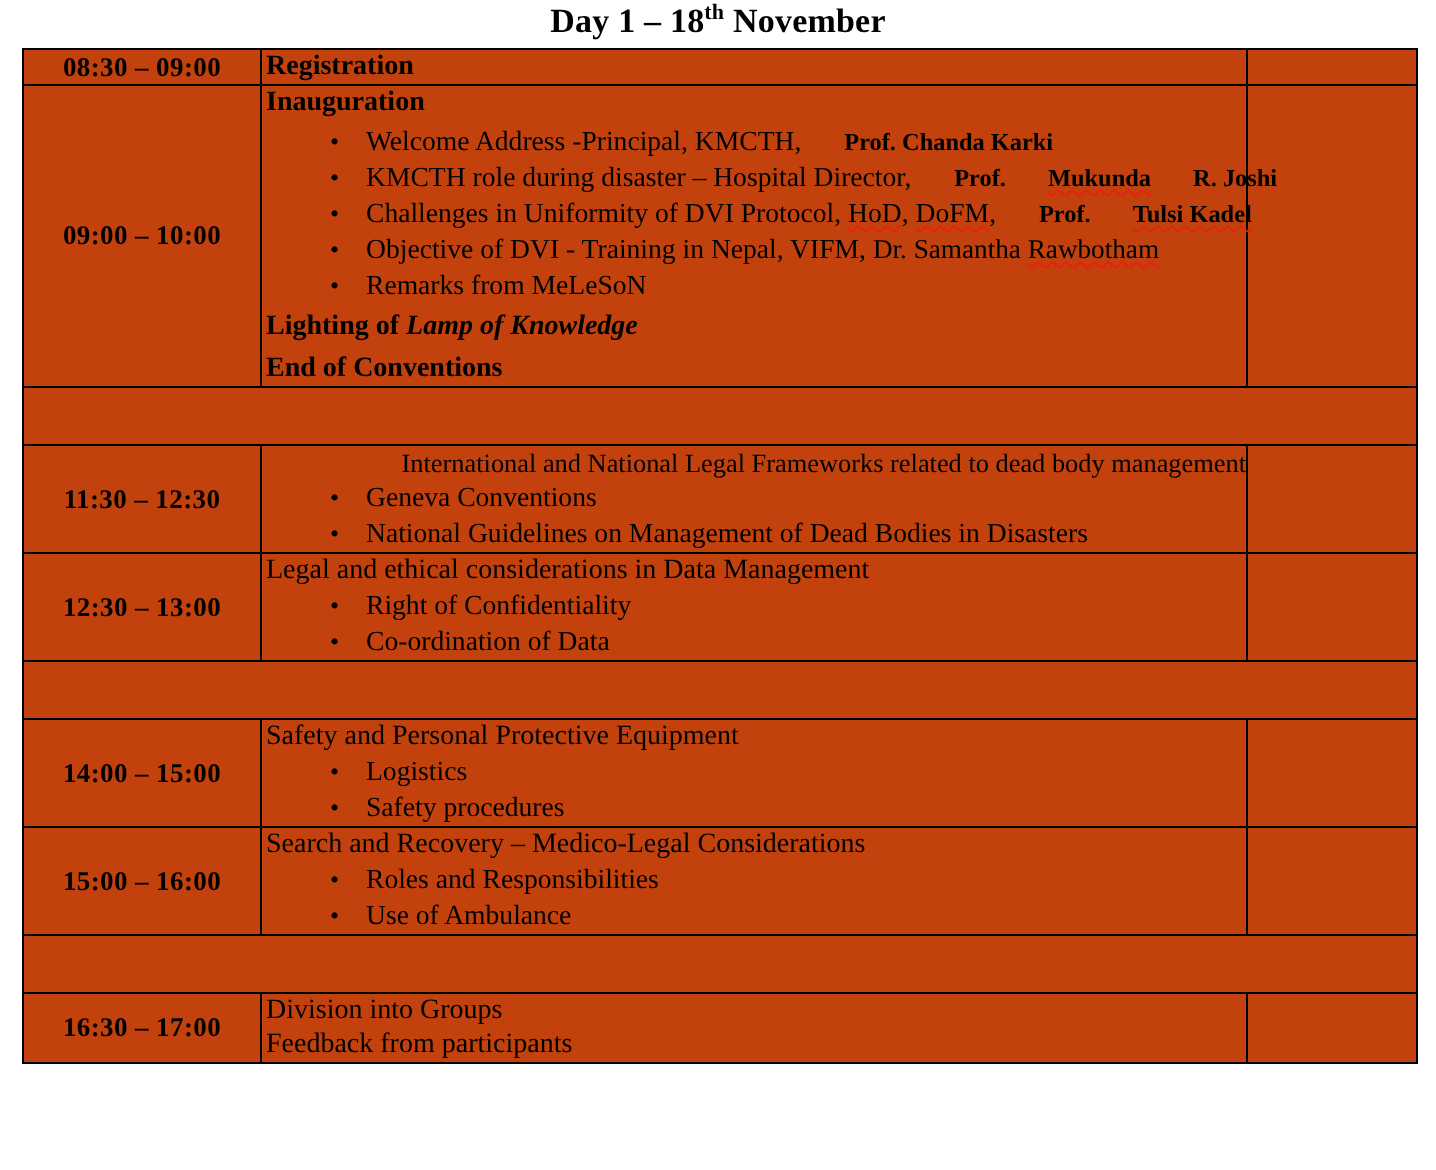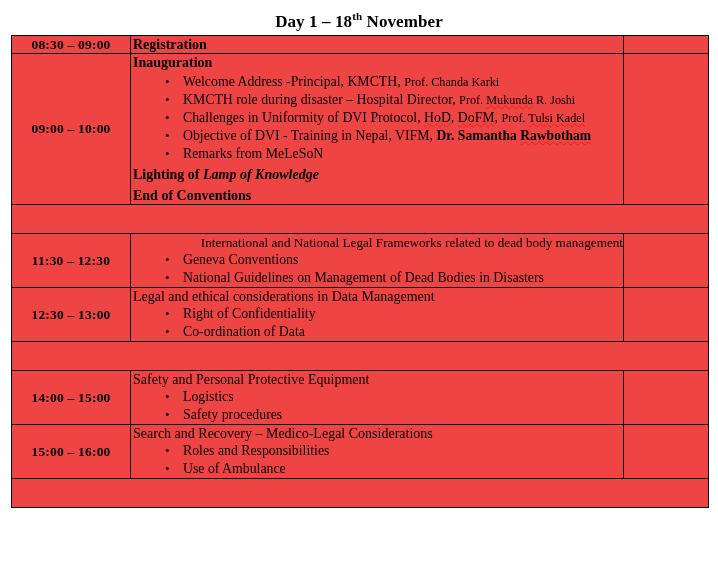--- a/index.html
+++ b/index.html
@@ -18,41 +18,41 @@
     position: relative;
     width: 718px;
     height: 585px;
     background: #ffffff;
   }
   .doc-title {
     text-align: center;
     font-weight: bold;
     font-size: 17px;
     line-height: 20px;
-    padding-top: 12px;
+    padding-top: 1px;
     padding-bottom: 3px;
     letter-spacing: 0.1px;
   }
   .doc-title sup {
     font-size: 11px;
     vertical-align: super;
     line-height: 0;
   }
   table.schedule {
     border-collapse: collapse;
     table-layout: fixed;
     margin-left: 11px;
     width: 697px;
     background: #fff;
   }
   table.schedule td {
     border: 1.2px solid #000000;
     vertical-align: middle;
     padding: 0;
-    background: #ef4444;
+    background: #c2410c;
   }
   col.c-time  { width: 119px; }
   col.c-topic { width: 493px; }
   col.c-extra { width: 85px; }
 
   td.time {
     text-align: center;
     font-weight: bold;
     font-size: 13.5px;
     letter-spacing: 0.2px;
@@ -91,25 +91,26 @@
   }
   ul.bullets li::before {
     content: "\2022";
     position: absolute;
     left: 34px;
     top: -0.5px;
     font-size: 13px;
   }
 
   b.nm {
+    font-weight: bold;
+    font-size: 12.2px;
+    margin-left: 18px;
+  }
+  b.nm2 {
     font-weight: normal;
-    font-size: 12.2px;
-  }
-  b.nm2 {
-    font-weight: bold;
     font-size: 13.6px;
   }
   i.bi {
     font-weight: bold;
     font-style: italic;
     margin-top: 28px;
   }
   .sq {
     
     text-decoration: underline;
@@ -215,16 +216,24 @@
             <li><span>Use of Ambulance</span></li>
           </ul>
         </td>
         <td class="extra"></td>
       </tr>
 
       <tr class="spacer">
         <td colspan="3"></td>
       </tr>
 
+      <tr>
+        <td class="time">16:30 – 17:00</td>
+        <td class="topic">
+          <div class="line">Division into Groups</div>
+          <div class="line">Feedback from participants</div>
+        </td>
+        <td class="extra"></td>
+      </tr>
 
     </tbody>
   </table>
 </div>
 
 </body></html>

